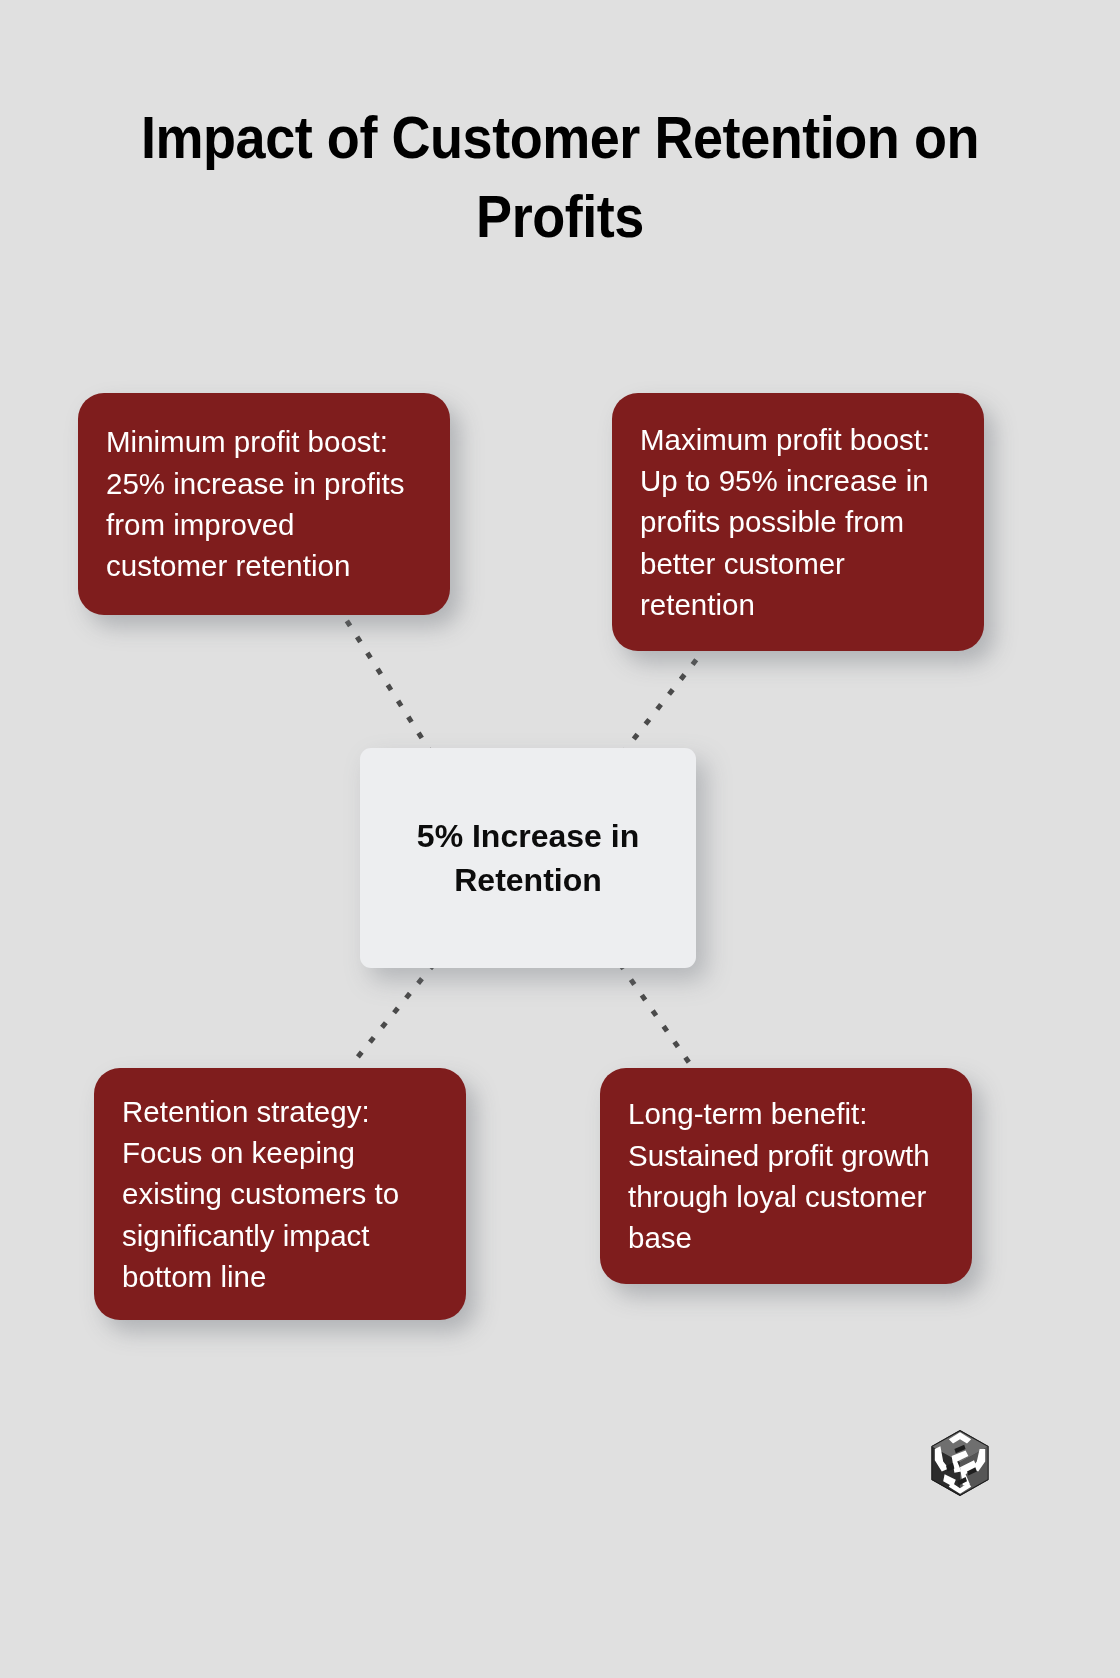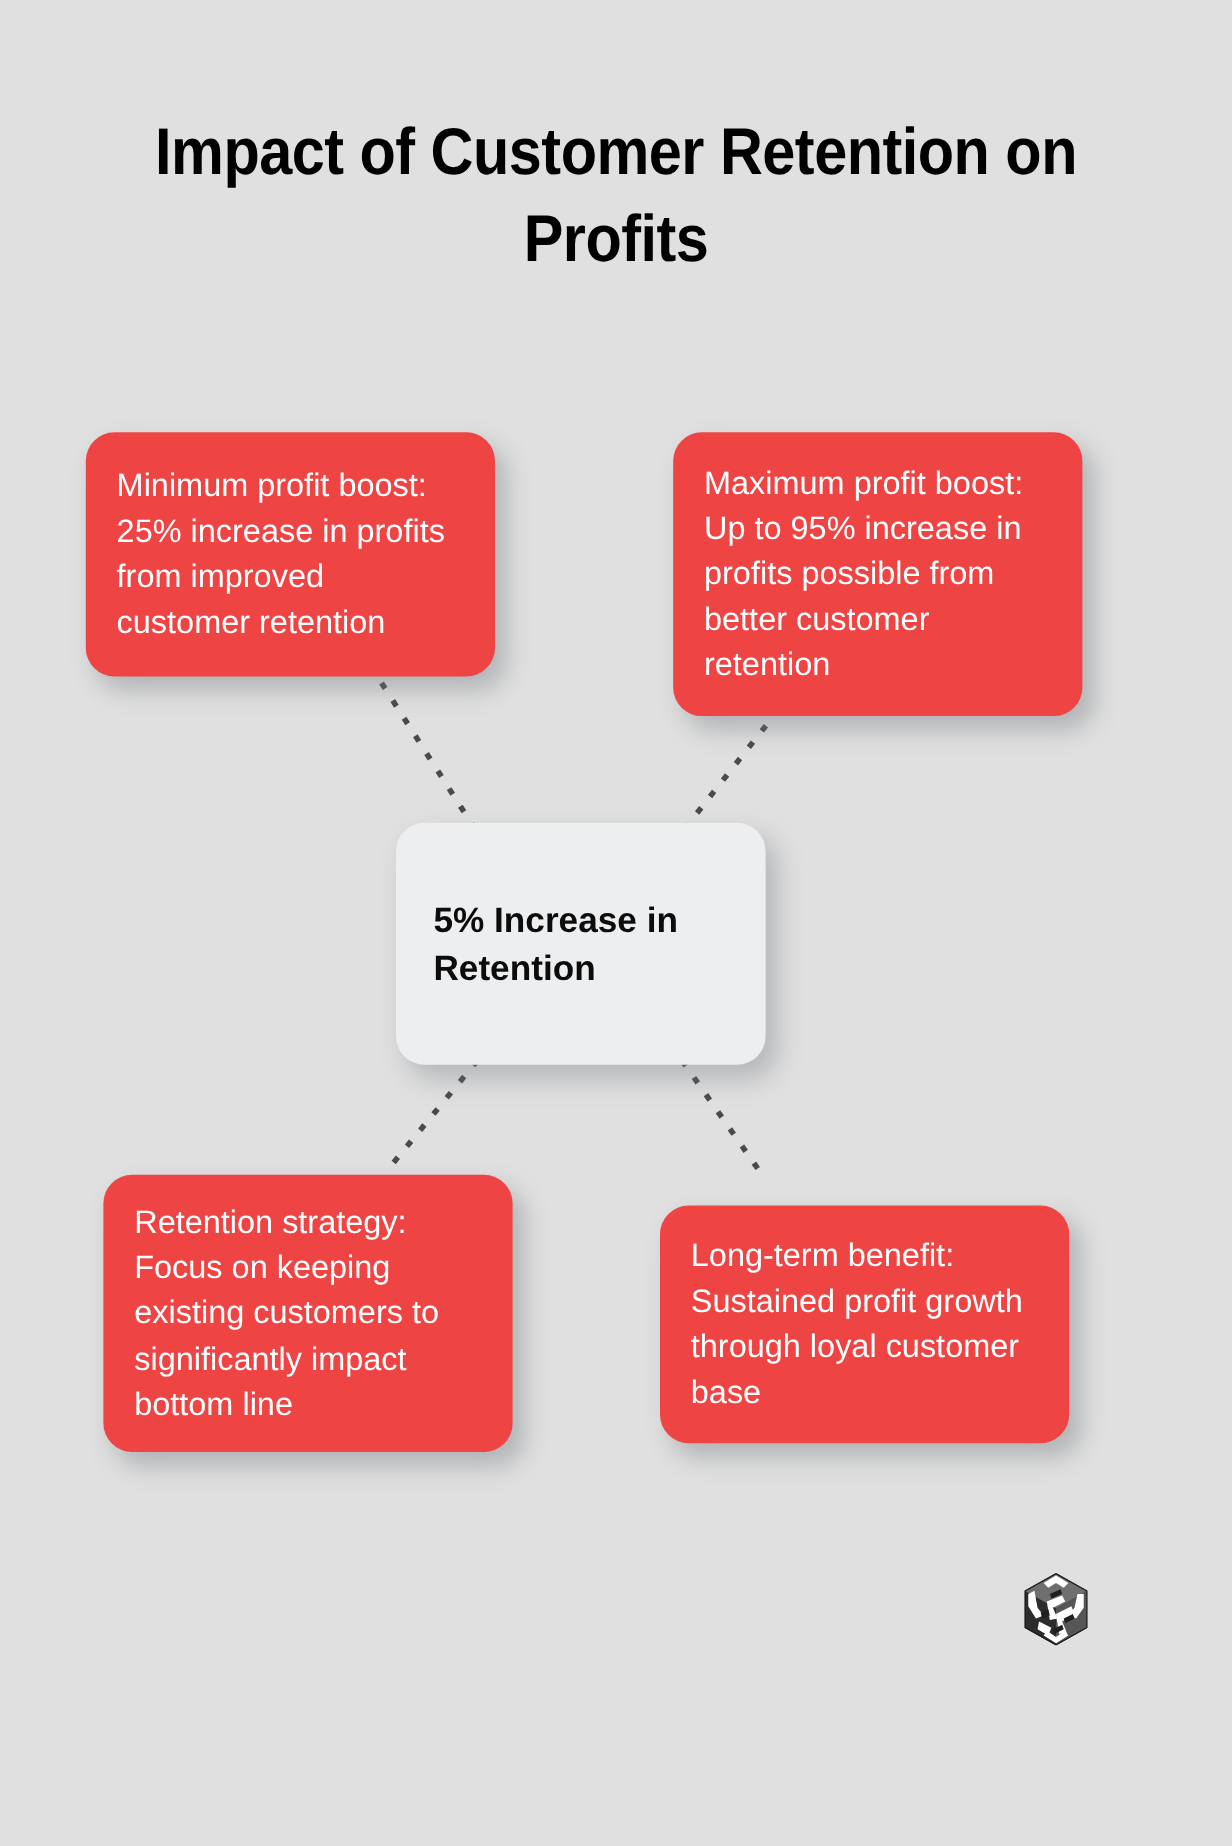--- a/index.html
+++ b/index.html
@@ -52,57 +52,58 @@
   
   .node {
     position: absolute;
     box-sizing: border-box;
     border-radius: 26px;
     display: flex;
     align-items: center;
   }
 
   .node.leaf {
-    background: #ef4444;
+    background: #7f1d1d;
     color: #ffffff;
     padding: 0 28px;
     box-shadow: 10px 12px 22px rgba(120,124,130,0.45);
   }
 
   .node.leaf .node-text {
     font-size: 29.5px;
     line-height: 1.40;
     font-weight: 400;
     color: #ffffff;
     width: 100%;
   }
 
   .node.center {
     background: #edeef0;
     color: #111111;
     justify-content: center;
-    text-align: left;
+    text-align: center;
     padding: 0 34px;
     box-shadow: 10px 12px 24px rgba(120,124,130,0.42);
+    border-radius: 11px;
   }
 
   .node.center .node-text {
     font-size: 32px;
     line-height: 1.38;
     font-weight: 700;
     color: #0c0c0c;
     width: 100%;
   }
 
   
   #node-top-left     { left: 78px;  top: 393px;  width: 372px; height: 222px; }
   #node-top-right    { left: 612px; top: 393px;  width: 372px; height: 258px; }
   #node-center       { left: 360px; top: 748px;  width: 336px; height: 220px; }
   #node-bottom-left  { left: 94px;  top: 1068px; width: 372px; height: 252px; }
-  #node-bottom-right { left: 600px; top: 1068px; width: 372px; height: 216px; margin-top: 28px; }
+  #node-bottom-right { left: 600px; top: 1068px; width: 372px; height: 216px; }
 
   
   .logo {
     position: absolute;
     left: 925px;
     top: 1428px;
     width: 70px;
     height: 70px;
   }
 </style>

